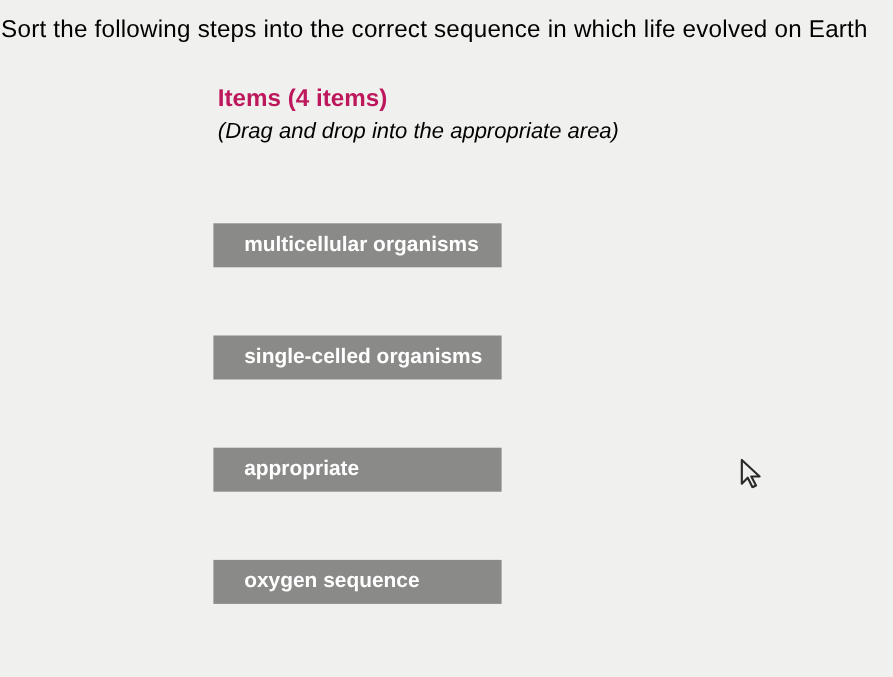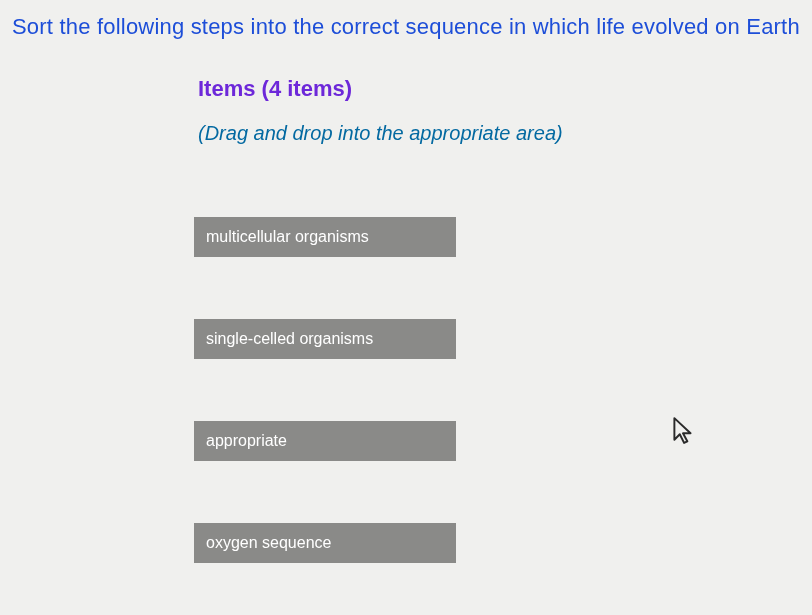--- a/index.html
+++ b/index.html
@@ -10,55 +10,55 @@
     body {
       width: 812px;
       height: 615px;
       background: #f0f0ee;
       font-family: Arial, Helvetica, sans-serif;
       overflow: hidden;
       position: relative;
     }
     .question-text {
       font-size: 22px;
-      color: #1d4ed8;
-      padding: 14px 8px 0 12px;
+      color: #000000;
+      padding: 14px 8px 0 1px;
       font-weight: 400;
       letter-spacing: 0.2px;
     }
     .items-section {
       margin-left: 198px;
       margin-top: 36px;
     }
     .items-heading {
       font-size: 22px;
       font-weight: 700;
-      color: #6d28d9;
-      margin-bottom: 20px;
+      color: #be185d;
+      margin-bottom: 6px;
     }
     .items-subheading {
       font-size: 20px;
       font-style: italic;
-      color: #0369a1;
+      color: #000000;
       font-weight: 400;
     }
     .items-list {
       margin-top: 72px;
       margin-left: -4px;
     }
     .draggable-item {
       background: #8a8a88;
       color: #ffffff;
       width: 262px;
       height: 40px;
       display: flex;
       align-items: center;
-      padding-left: 12px;
-      font-size: 16px;
-      font-weight: 400;
+      padding-left: 28px;
+      font-size: 19px;
+      font-weight: 700;
       margin-bottom: 62px;
       cursor: move;
     }
     .cursor-icon {
       position: absolute;
       right: 118px;
       top: 416px;
       width: 22px;
       height: 28px;
       pointer-events: none;

